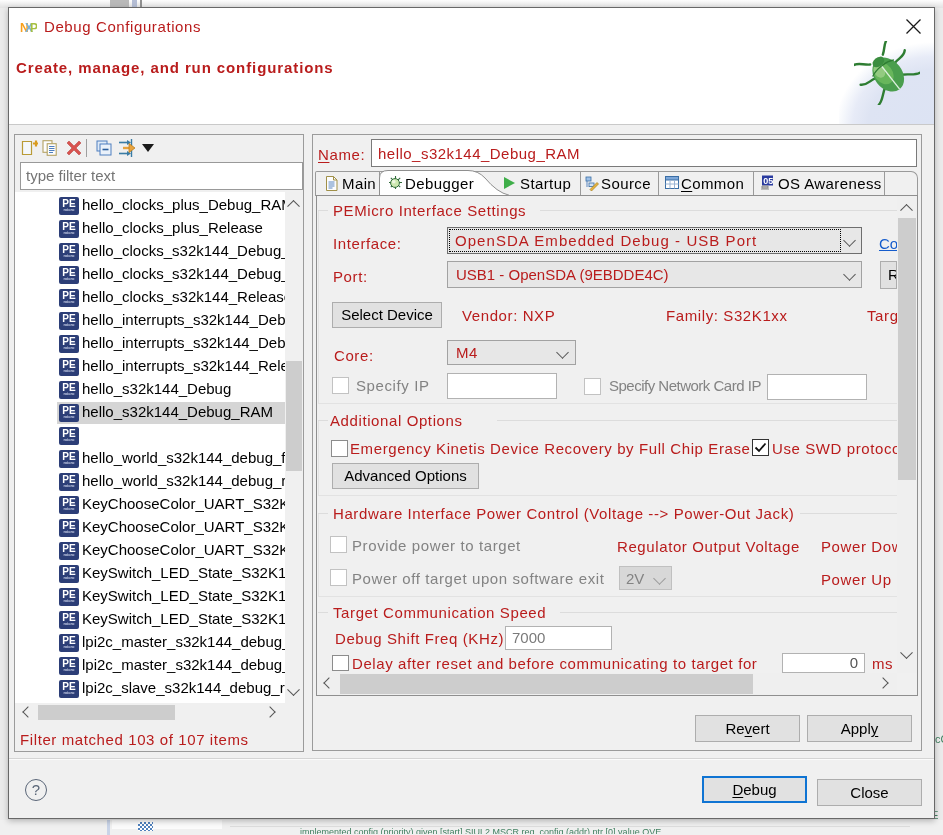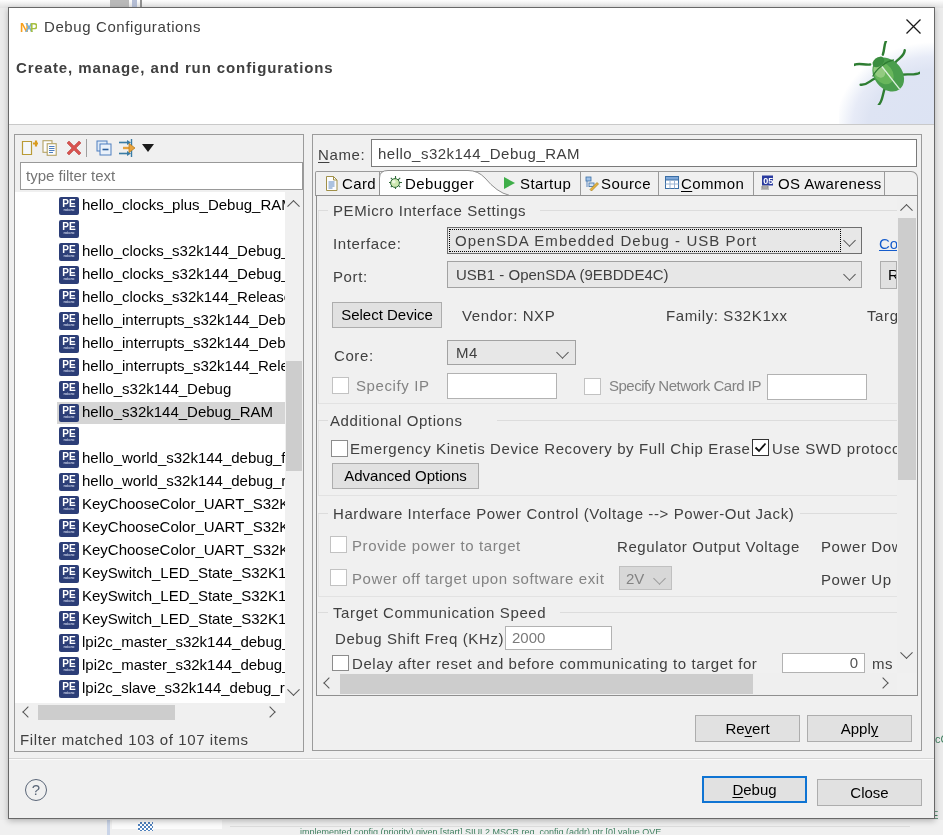--- a/index.html
+++ b/index.html
@@ -1,19 +1,19 @@
 <!DOCTYPE html>
 <html><head>
 <meta charset="utf-8">
 <style>
   * { margin:0; padding:0; box-sizing:border-box; }
   html,body { width:943px; height:835px; overflow:hidden; }
   body { font-family:"Liberation Sans", sans-serif; background:#ebebeb; position:relative; }
   .abs { position:absolute; }
-  .lbl { font-size:15px; color:#404040; white-space:nowrap; letter-spacing:0.6px; }
+  .lbl { font-size:15px; color:#b91c1c; white-space:nowrap; letter-spacing:0.6px; }
   .dis { color:#838383; }
   .btn { background:#e1e1e1; border:1px solid #adadad; font-size:15px; color:#000; text-align:center; }
   .combo { background:#e7e7e7; border:1px solid #a2a2a2; font-size:15px; color:#000; }
   .chev { position:absolute; width:9px; height:9px; border-right:1.6px solid #565656; border-bottom:1.6px solid #565656; transform:rotate(45deg); }
   .cb { position:absolute; width:17px; height:17px; background:#fff; border:1px solid #8c8c8c; }
   .cbdis { border-color:#c2c2c2; }
   .inp { position:absolute; background:#fff; border:1px solid #b2b2b2; font-size:15px; }
   .grpline { position:absolute; height:1px; background:#dcdcdc; }
   .tabtxt { font-size:15px; color:#000; white-space:nowrap; letter-spacing:0.4px; }
   u { text-decoration:underline; text-underline-offset:2px; }
@@ -118,20 +118,21 @@
 </div>
 <div class="abs" style="left:142px;top:144px;width:0;height:0;border-left:6px solid transparent;border-right:6px solid transparent;border-top:8px solid #1a1a1a;"></div>
 
 <div class="abs" style="left:20px;top:162px;width:283px;height:28px;background:#fff;border:1px solid #999;"></div>
 <div class="abs" style="left:26px;top:167px;font-size:15px;color:#757575;">type filter text</div>
 
 <div class="abs" style="left:15px;top:192px;width:288px;height:511px;background:#fff;overflow:hidden;" id="tree">
     <div class="abs" style="left:44px;top:5px;width:20px;height:18px;background:#2c3e77;border-radius:2px;color:#fff;font-size:10px;font-weight:bold;text-align:center;line-height:13px;">PE<div style="font-size:4px;line-height:3px;margin-top:-2px;color:#cdd4ea;">micro</div></div>
     <div class="abs" style="left:67px;top:4px;width:221px;height:20px;overflow:hidden;font-size:15px;white-space:nowrap;">hello_clocks_plus_Debug_RAM</div>
     <div class="abs" style="left:44px;top:28px;width:20px;height:18px;background:#2c3e77;border-radius:2px;color:#fff;font-size:10px;font-weight:bold;text-align:center;line-height:13px;">PE<div style="font-size:4px;line-height:3px;margin-top:-2px;color:#cdd4ea;">micro</div></div>
+    <div class="abs" style="left:67px;top:27px;width:221px;height:20px;overflow:hidden;font-size:15px;white-space:nowrap;">hello_clocks_plus_Release</div>
     <div class="abs" style="left:44px;top:51px;width:20px;height:18px;background:#2c3e77;border-radius:2px;color:#fff;font-size:10px;font-weight:bold;text-align:center;line-height:13px;">PE<div style="font-size:4px;line-height:3px;margin-top:-2px;color:#cdd4ea;">micro</div></div>
     <div class="abs" style="left:67px;top:50px;width:221px;height:20px;overflow:hidden;font-size:15px;white-space:nowrap;">hello_clocks_s32k144_Debug_FLASH</div>
     <div class="abs" style="left:44px;top:74px;width:20px;height:18px;background:#2c3e77;border-radius:2px;color:#fff;font-size:10px;font-weight:bold;text-align:center;line-height:13px;">PE<div style="font-size:4px;line-height:3px;margin-top:-2px;color:#cdd4ea;">micro</div></div>
     <div class="abs" style="left:67px;top:73px;width:221px;height:20px;overflow:hidden;font-size:15px;white-space:nowrap;">hello_clocks_s32k144_Debug_RAM</div>
     <div class="abs" style="left:44px;top:97px;width:20px;height:18px;background:#2c3e77;border-radius:2px;color:#fff;font-size:10px;font-weight:bold;text-align:center;line-height:13px;">PE<div style="font-size:4px;line-height:3px;margin-top:-2px;color:#cdd4ea;">micro</div></div>
     <div class="abs" style="left:67px;top:96px;width:221px;height:20px;overflow:hidden;font-size:15px;white-space:nowrap;">hello_clocks_s32k144_Release</div>
     <div class="abs" style="left:44px;top:120px;width:20px;height:18px;background:#2c3e77;border-radius:2px;color:#fff;font-size:10px;font-weight:bold;text-align:center;line-height:13px;">PE<div style="font-size:4px;line-height:3px;margin-top:-2px;color:#cdd4ea;">micro</div></div>
     <div class="abs" style="left:67px;top:119px;width:221px;height:20px;overflow:hidden;font-size:15px;white-space:nowrap;">hello_interrupts_s32k144_Debug_FLASH</div>
     <div class="abs" style="left:44px;top:143px;width:20px;height:18px;background:#2c3e77;border-radius:2px;color:#fff;font-size:10px;font-weight:bold;text-align:center;line-height:13px;">PE<div style="font-size:4px;line-height:3px;margin-top:-2px;color:#cdd4ea;">micro</div></div>
     <div class="abs" style="left:67px;top:142px;width:221px;height:20px;overflow:hidden;font-size:15px;white-space:nowrap;">hello_interrupts_s32k144_Debug_RAM</div>
@@ -194,21 +195,21 @@
     <div class="abs" style="left:571px;top:2px;width:1px;height:25px;background:#9a9a9a;"></div>
     <svg class="abs" style="left:66px;top:0px;" width="131" height="27" viewBox="0 0 131 27">
       <path d="M0.5 27 L0.5 9 Q0.5 1.5 9 1.5 L89 1.5 Q99 1.5 106 9 Q118 23.5 130 26.2 L130 27 Z" fill="#ffffff" stroke="#8f8f8f" stroke-width="1"></path>
       <path d="M1.5 27 L129 27" stroke="#ffffff" stroke-width="1.6"></path>
     </svg>
     <div class="abs" style="left:12px;top:7px;"><svg width="13" height="15">
         <path d="M1.5 0.5 h7 l3.5 3.5 v10.5 h-10.5 z" fill="#fdfdfd" stroke="#a09048"></path>
         <path d="M8.5 0.5 v3.5 h3.5" fill="none" stroke="#a09048"></path>
         <path d="M3.5 6 h6 M3.5 8 h6 M3.5 10 h6 M3.5 12 h4" stroke="#5b87c2" stroke-width="1"></path>
       </svg></div>
-    <div class="abs tabtxt" style="left:29px;top:6px;">Card</div>
+    <div class="abs tabtxt" style="left:29px;top:6px;">Main</div>
     <div class="abs" style="left:75px;top:6px;"><svg width="15" height="15" viewBox="0 0 15 15">
         <g stroke="#2f6b3a" stroke-width="1.1">
           <path d="M7.5 1 V14 M1 7.5 H14 M2.8 2.8 L12.2 12.2 M12.2 2.8 L2.8 12.2"></path>
         </g>
         <circle cx="7" cy="8" r="4.4" fill="#cde8b0" stroke="#2f6b3a" stroke-width="1"></circle>
         <circle cx="5.8" cy="6.8" r="1.8" fill="#eef7e2"></circle>
       </svg></div>
     <div class="abs tabtxt" style="left:92px;top:6px;">Debugger</div>
     <div class="abs" style="left:191px;top:8px;width:0;height:0;border-top:6.5px solid transparent;border-bottom:6.5px solid transparent;border-left:11px solid #3fae49;"></div>
     <div class="abs tabtxt" style="left:207px;top:6px;">Startup</div>
@@ -289,21 +290,21 @@
       <div class="cb cbdis" style="left:330px;top:569px;"></div>
       <div class="abs lbl dis" style="left:352px;top:570px;">Power off target upon software exit</div>
       <div class="abs" style="left:619px;top:566px;width:53px;height:24px;background:#d8d8d8;border:1px solid #c0c0c0;"></div>
       <div class="abs dis" style="left:626px;top:570px;font-size:15px;">2V</div>
       <div class="chev" style="left:655px;top:574px;border-color:#9a9a9a;"></div>
       <div class="abs lbl" style="left:821px;top:571px;width:78px;overflow:hidden;white-space:nowrap;">Power Up D</div>
       <div class="abs grpline" style="left:560px;top:612px;width:343px;"></div>
       <div class="abs grpline" style="left:318px;top:612px;width:10px;"></div>
       <div class="abs lbl" style="left:333px;top:604px;">Target Communication Speed</div>
       <div class="abs lbl" style="left:335px;top:630px;">Debug Shift Freq (KHz)</div>
-      <div class="inp" style="left:505px;top:626px;width:107px;height:24px;color:#7a7a7a;padding:2px 0 0 6px;">2000</div>
+      <div class="inp" style="left:505px;top:626px;width:107px;height:24px;color:#7a7a7a;padding:2px 0 0 6px;">7000</div>
       <div class="cb" style="left:332px;top:655px;height:16px;"></div>
       <div class="abs lbl" style="left:352px;top:655px;width:430px;overflow:hidden;white-space:nowrap;">Delay after reset and before communicating to target for</div>
       <div class="inp" style="left:782px;top:653px;width:83px;height:20px;color:#555;text-align:right;padding:0 6px 0 0;">0</div>
       <div class="abs lbl" style="left:872px;top:655px;">ms</div>
     </div>
   </div>
 
 <div class="abs" style="left:897px;top:196px;width:20px;height:477px;background:#efefef;"></div>
 <div class="abs" style="left:902px;top:203px;width:9px;height:9px;border-left:1.6px solid #565656;border-top:1.6px solid #565656;transform:rotate(45deg) translate(2px,2px);"></div>
 <div class="abs" style="left:898px;top:218px;width:18px;height:262px;background:#cdcdcd;"></div>

